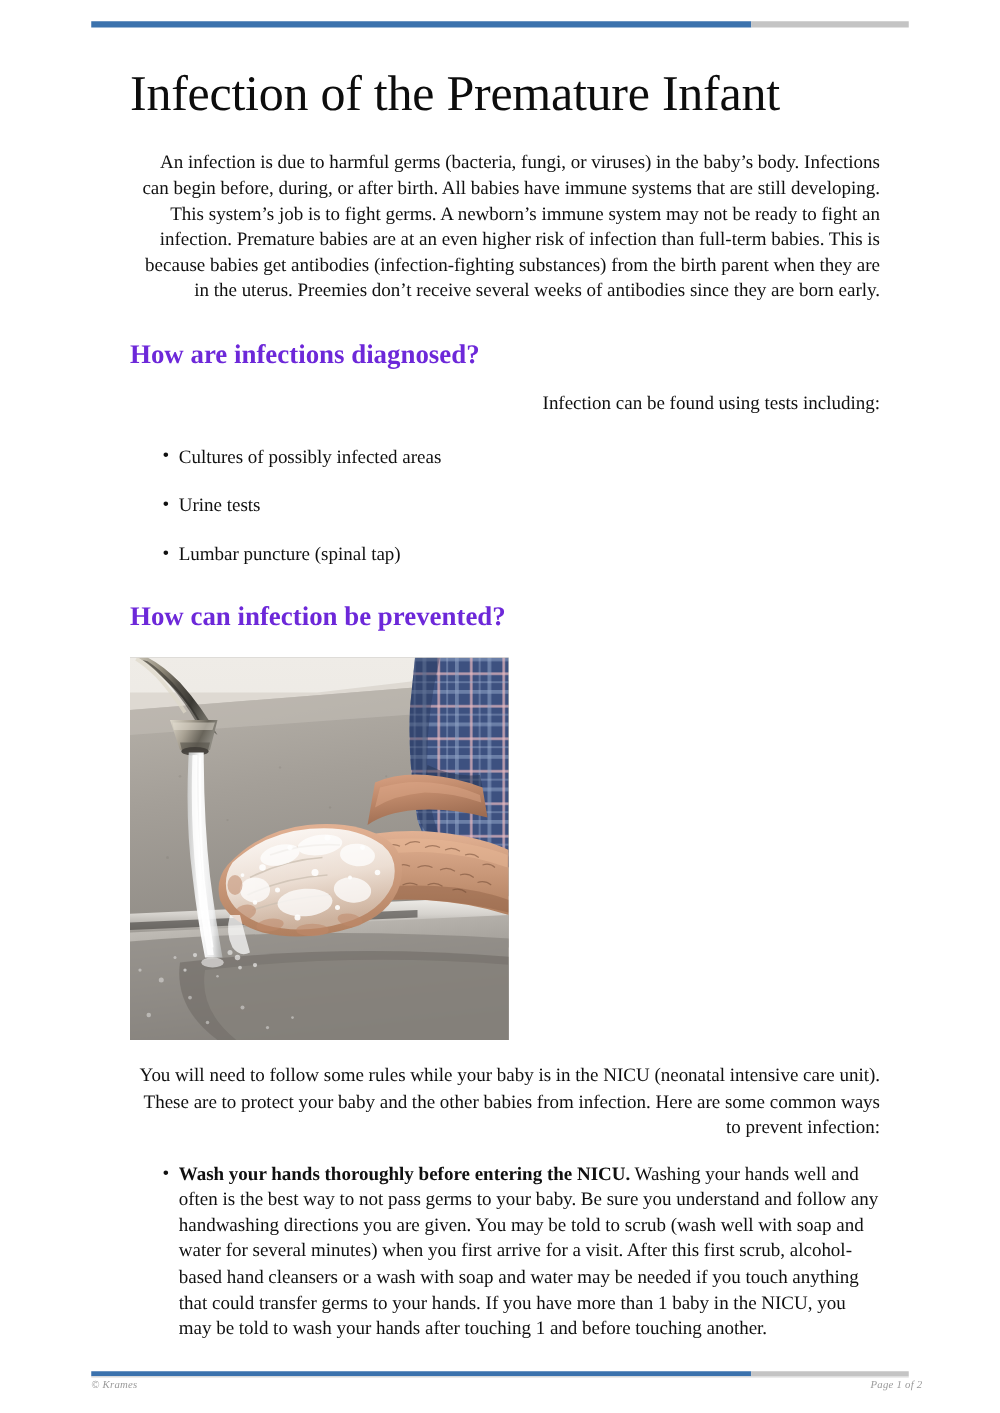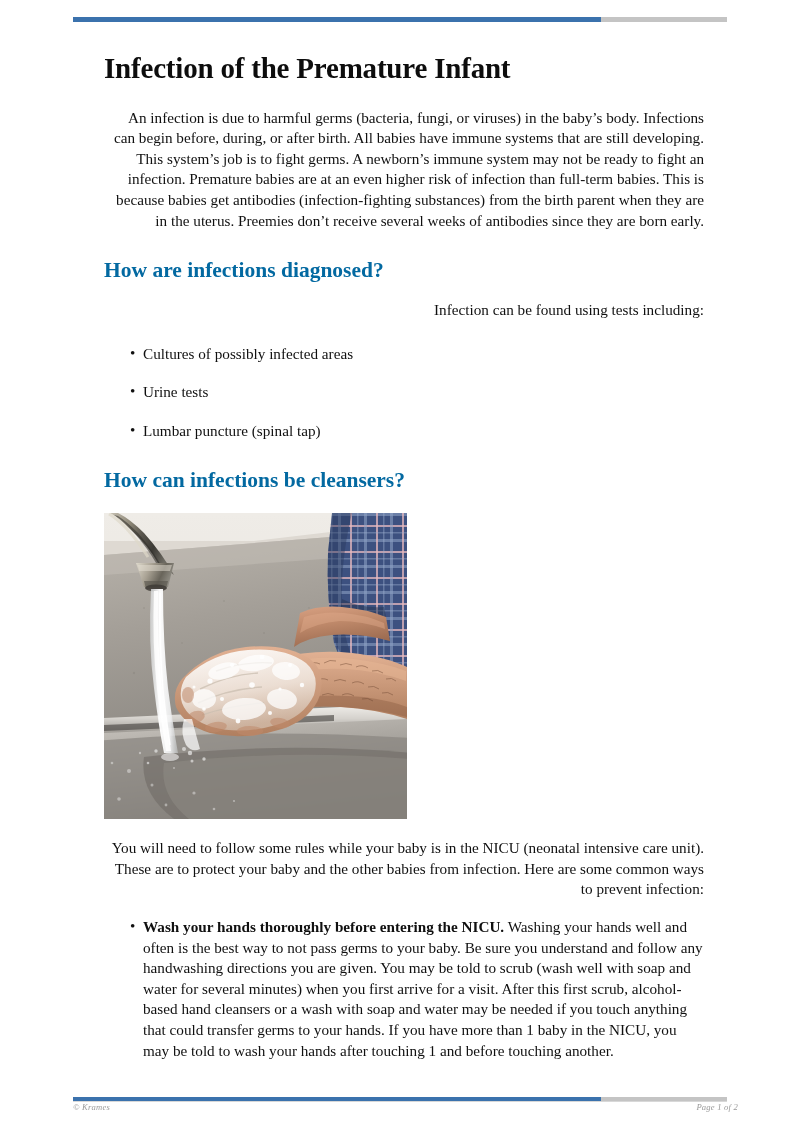--- a/index.html
+++ b/index.html
@@ -45,43 +45,43 @@
   
   .content {
     position: absolute;
     left: 104px;
     top: 52px;
     width: 600px;
   }
 
   h1.doc-title {
     font-family: "Liberation Serif", "DejaVu Serif", serif;
-    font-weight: bold;
-    font-size: 29px;
+    font-weight: normal;
+    font-size: 40px;
     line-height: 1.16;
     letter-spacing: -0.2px;
     margin: 0 0 22px 0;
     color: #0d0d0d;
   }
 
   p.body-text {
     font-size: 15.2px;
     line-height: 1.355;
     margin: 0 0 6px 0;
     text-align: right;
     color: #101010;
   }
 
   h2.section-head {
     font-family: "Liberation Serif", "DejaVu Serif", serif;
     font-weight: bold;
     font-size: 21.5px;
     line-height: 1.2;
     margin: 27px 0 16px 0;
-    color: #0369a1;
+    color: #6d28d9;
   }
 
   ul.bullets {
     list-style: none;
     margin: 0;
     padding: 0;
   }
   ul.bullets > li {
     position: relative;
     padding-left: 39px;
@@ -186,21 +186,21 @@
         <span>Cultures of possibly infected areas</span>
       </li>
       <li>
         <span>Urine tests</span>
       </li>
       <li>
         <span>Lumbar puncture (spinal tap)</span>
       </li>
     </ul>
 
-    <h2 class="section-head">How can infections be cleansers?</h2>
+    <h2 class="section-head">How can infection be prevented?</h2>
 
     <div class="photo-wrap">
       <svg width="303" height="306" viewBox="0 0 303 306" xmlns="http://www.w3.org/2000/svg">
         <defs>
           <linearGradient id="counterGrad" x1="0" y1="0" x2="0.25" y2="1">
             <stop offset="0" stop-color="#b9b4ac"></stop>
             <stop offset="0.45" stop-color="#a49f98"></stop>
             <stop offset="1" stop-color="#8e8a84"></stop>
           </linearGradient>
           <linearGradient id="wallGrad" x1="0" y1="0" x2="0" y2="1">

